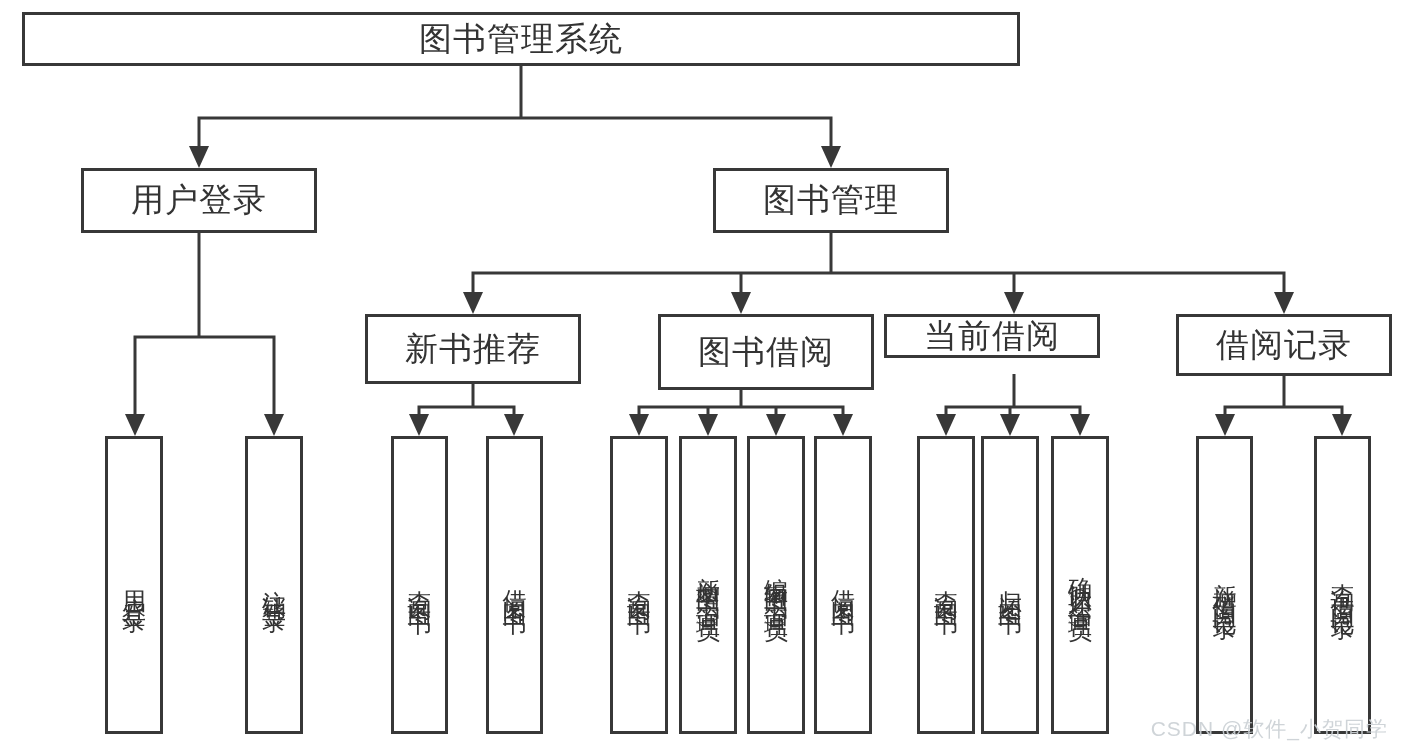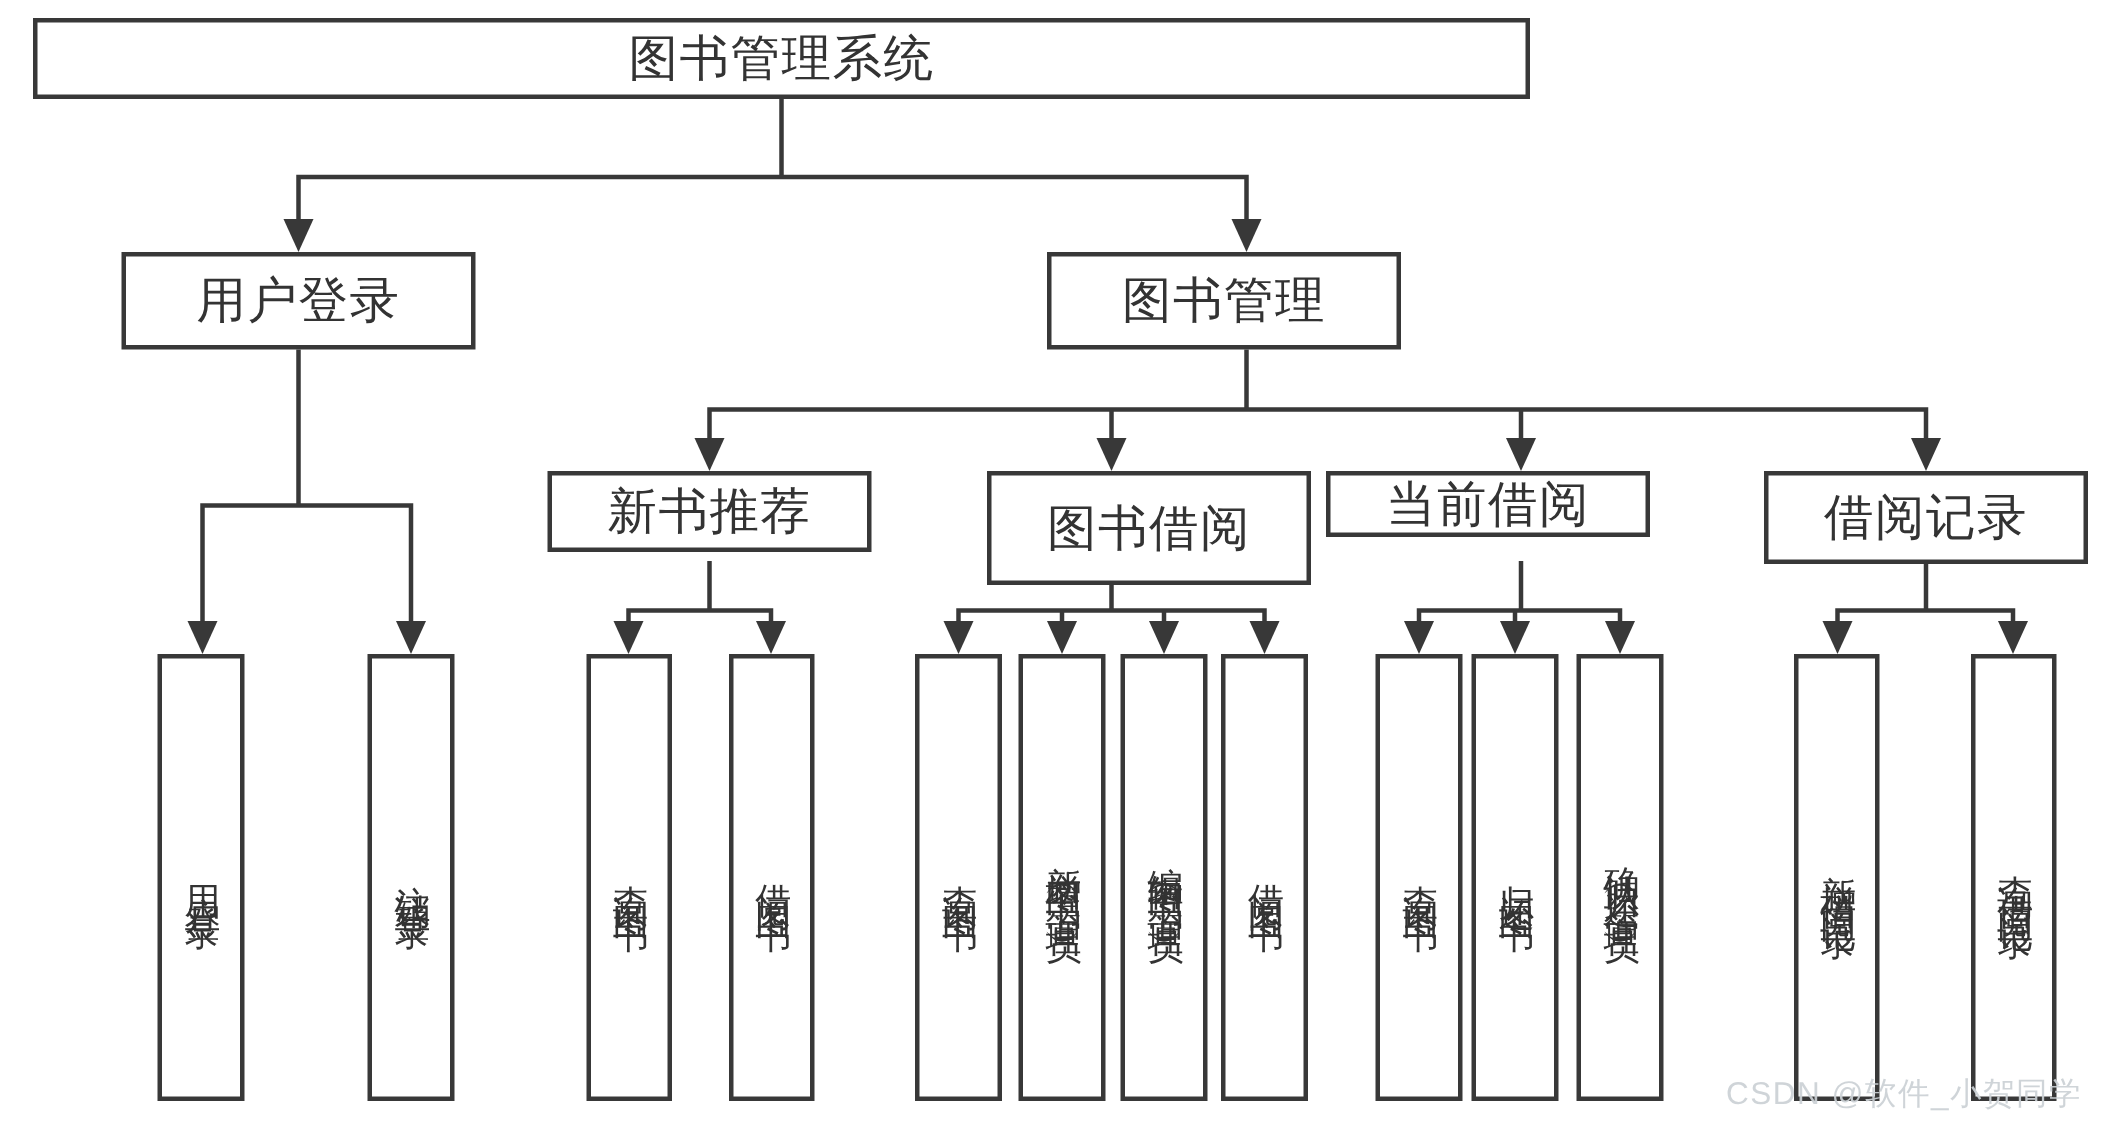--- a/index.html
+++ b/index.html
@@ -91,23 +91,23 @@
       <polygon points="1000,414 1020,414 1010,436"></polygon>
       <polygon points="1070,414 1090,414 1080,436"></polygon>
       <polygon points="1215,414 1235,414 1225,436"></polygon>
       <polygon points="1332,414 1352,414 1342,436"></polygon>
     </g>
   </svg>
 
   <div class="node h-node" style="left:22px; top:12px; width:998px; height:54px;">图书管理系统</div>
 
   <div class="node h-node" style="left:81px; top:168px; width:236px; height:65px;">用户登录</div>
-  <div class="node h-node" style="left:698px; top:168px; width:236px; height:65px;">图书管理</div>
+  <div class="node h-node" style="left:713px; top:168px; width:236px; height:65px;">图书管理</div>
 
-  <div class="node h-node" style="left:365px; top:314px; width:216px; height:54px;">新书推荐</div>
+  <div class="node h-node" style="left:365px; top:314px; width:216px; height:70px;">新书推荐</div>
   <div class="node h-node" style="left:658px; top:314px; width:216px; height:76px;">图书借阅</div>
   <div class="node h-node" style="left:884px; top:314px; width:216px; height:44px;font-family:Liberation Serif, serif;">当前借阅</div>
   <div class="node h-node" style="left:1176px; top:314px; width:216px; height:62px;">借阅记录</div>
 
   <div class="node v-node" style="left:105px; top:436px; width:58px; height:298px;">用户登录</div>
   <div class="node v-node" style="left:245px; top:436px; width:58px; height:298px;">注销登录</div>
 
   <div class="node v-node" style="left:391px; top:436px; width:57px; height:298px;">查询图书</div>
   <div class="node v-node" style="left:486px; top:436px; width:57px; height:298px;">借阅图书</div>
 

